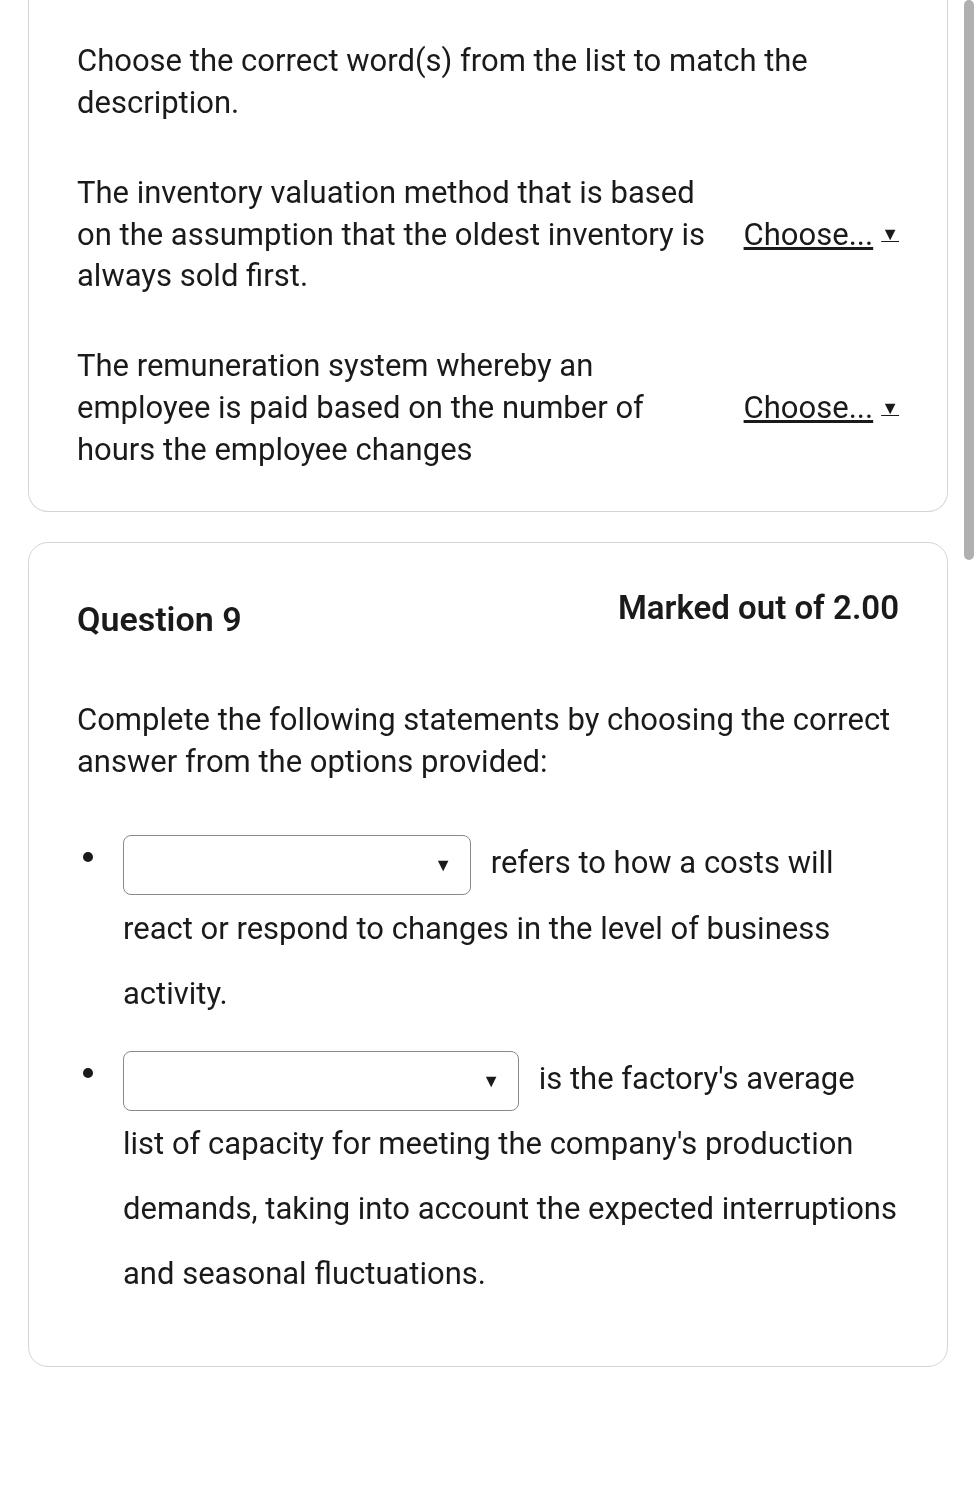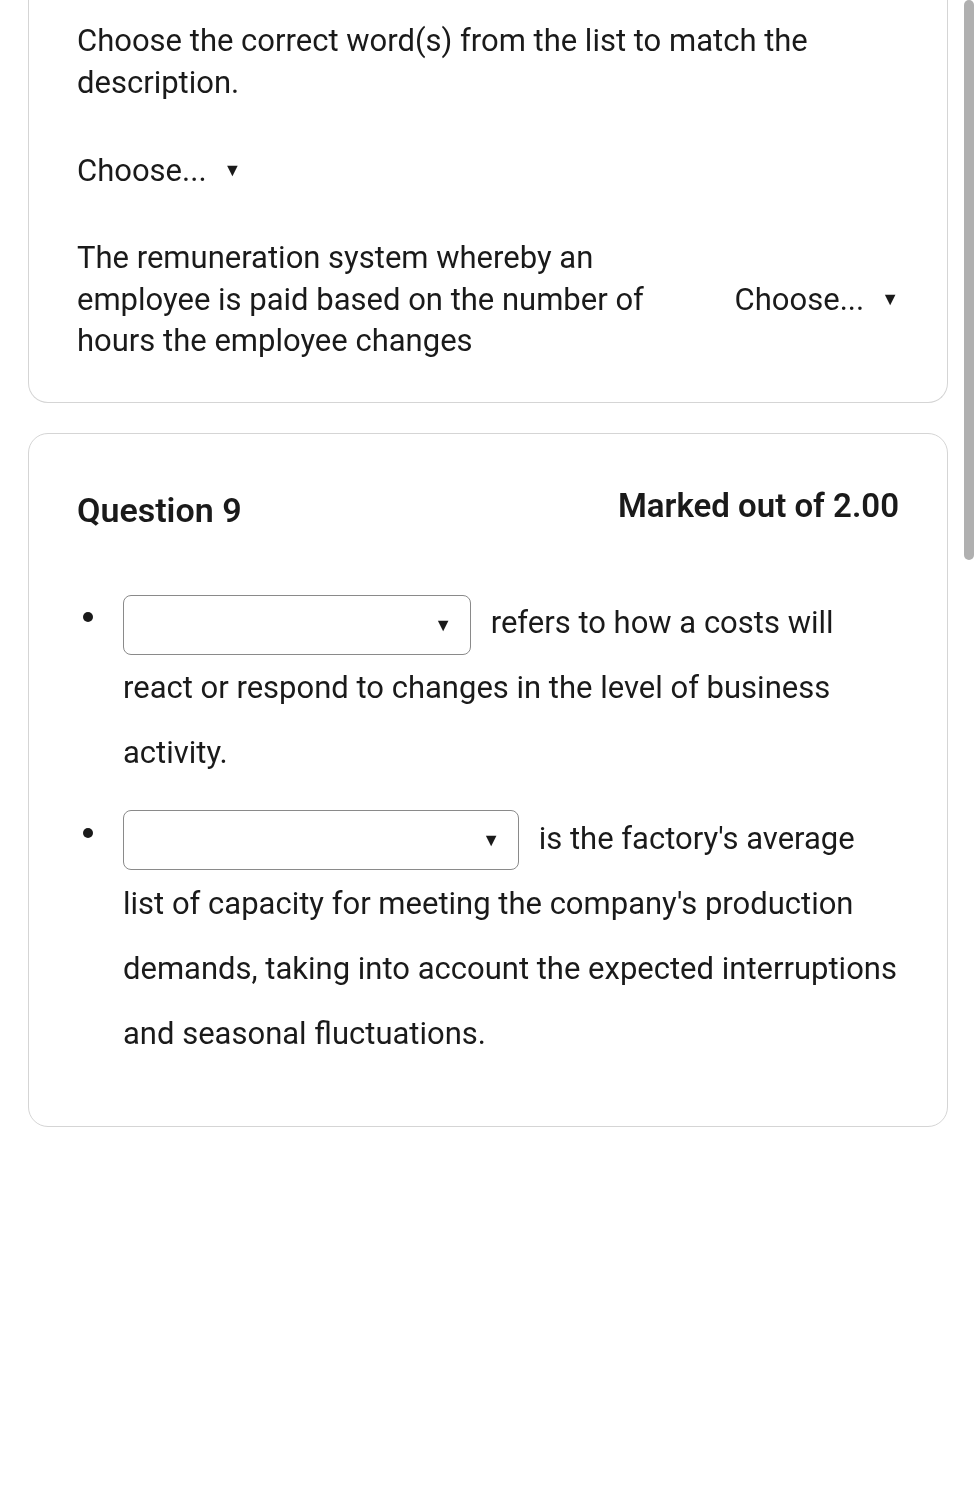--- a/index.html
+++ b/index.html
@@ -23,21 +23,21 @@
       border-radius: 20px;
       margin: 0 28px 30px 28px;
       padding: 40px 48px 40px 48px;
       background: #ffffff;
     }
     .question-card.first {
       border-top: none;
       border-top-left-radius: 0;
       border-top-right-radius: 0;
       margin-top: 0;
-      padding-top: 20px;
+      padding-top: 40px;
     }
     .instruction-text {
       font-size: 31px;
       line-height: 1.35;
       color: #1a1a1a;
       margin-bottom: 48px;
     }
     .match-row {
       display: flex;
       align-items: center;
@@ -50,34 +50,35 @@
     }
     .match-description {
       font-size: 31px;
       line-height: 1.35;
       color: #1a1a1a;
       flex: 1;
     }
     .choose-dropdown {
       display: flex;
       align-items: center;
-      gap: 17px;
+      gap: 8px;
       font-size: 31px;
       color: #1a1a1a;
       white-space: nowrap;
       cursor: pointer;
+      text-decoration: underline;
     }
     .caret-down {
       font-size: 18px;
       color: #1a1a1a;
     }
     .question-header {
       display: flex;
       justify-content: space-between;
-      align-items: flex-end;
+      align-items: flex-start;
       margin-bottom: 60px;
       gap: 30px;
     }
     .question-title {
       font-size: 34px;
       font-weight: 600;
       color: #1a1a1a;
       padding-top: 16px;
     }
     .question-meta {
@@ -162,20 +163,21 @@
   </style>
 </head>
 <body>
 
 <div class="content-wrapper">
 
   <div class="question-card first">
     <div class="instruction-text">Choose the correct word(s) from the list to match the description.</div>
 
     <div class="match-row">
+      <div class="match-description">The inventory valuation method that is based on the assumption that the oldest inventory is always sold first.</div>
       <div class="choose-dropdown">
         <span>Choose...</span>
         <span class="caret-down">▼</span>
       </div>
     </div>
 
     <div class="match-row">
       <div class="match-description">The remuneration system whereby an employee is paid based on the number of hours the employee changes</div>
       <div class="choose-dropdown">
         <span>Choose...</span>
@@ -185,20 +187,21 @@
   </div>
 
   <div class="question-card">
     <div class="question-header">
       <div class="question-title">Question 9</div>
       <div class="question-meta">
         <div class="meta-line">Marked out of 2.00</div>
       </div>
     </div>
 
+    <div class="statement-intro">Complete the following statements by choosing the correct answer from the options provided:</div>
 
     <ul class="bullet-list">
       <li class="bullet-item">
         <span class="bullet-dot"></span>
         <div class="inline-content">
           <span class="inline-select wide1">
             <span class="inline-select-caret">▼</span>
           </span><span> refers to how a costs will react or respond to changes in the level of business activity.</span>
         </div>
       </li>

